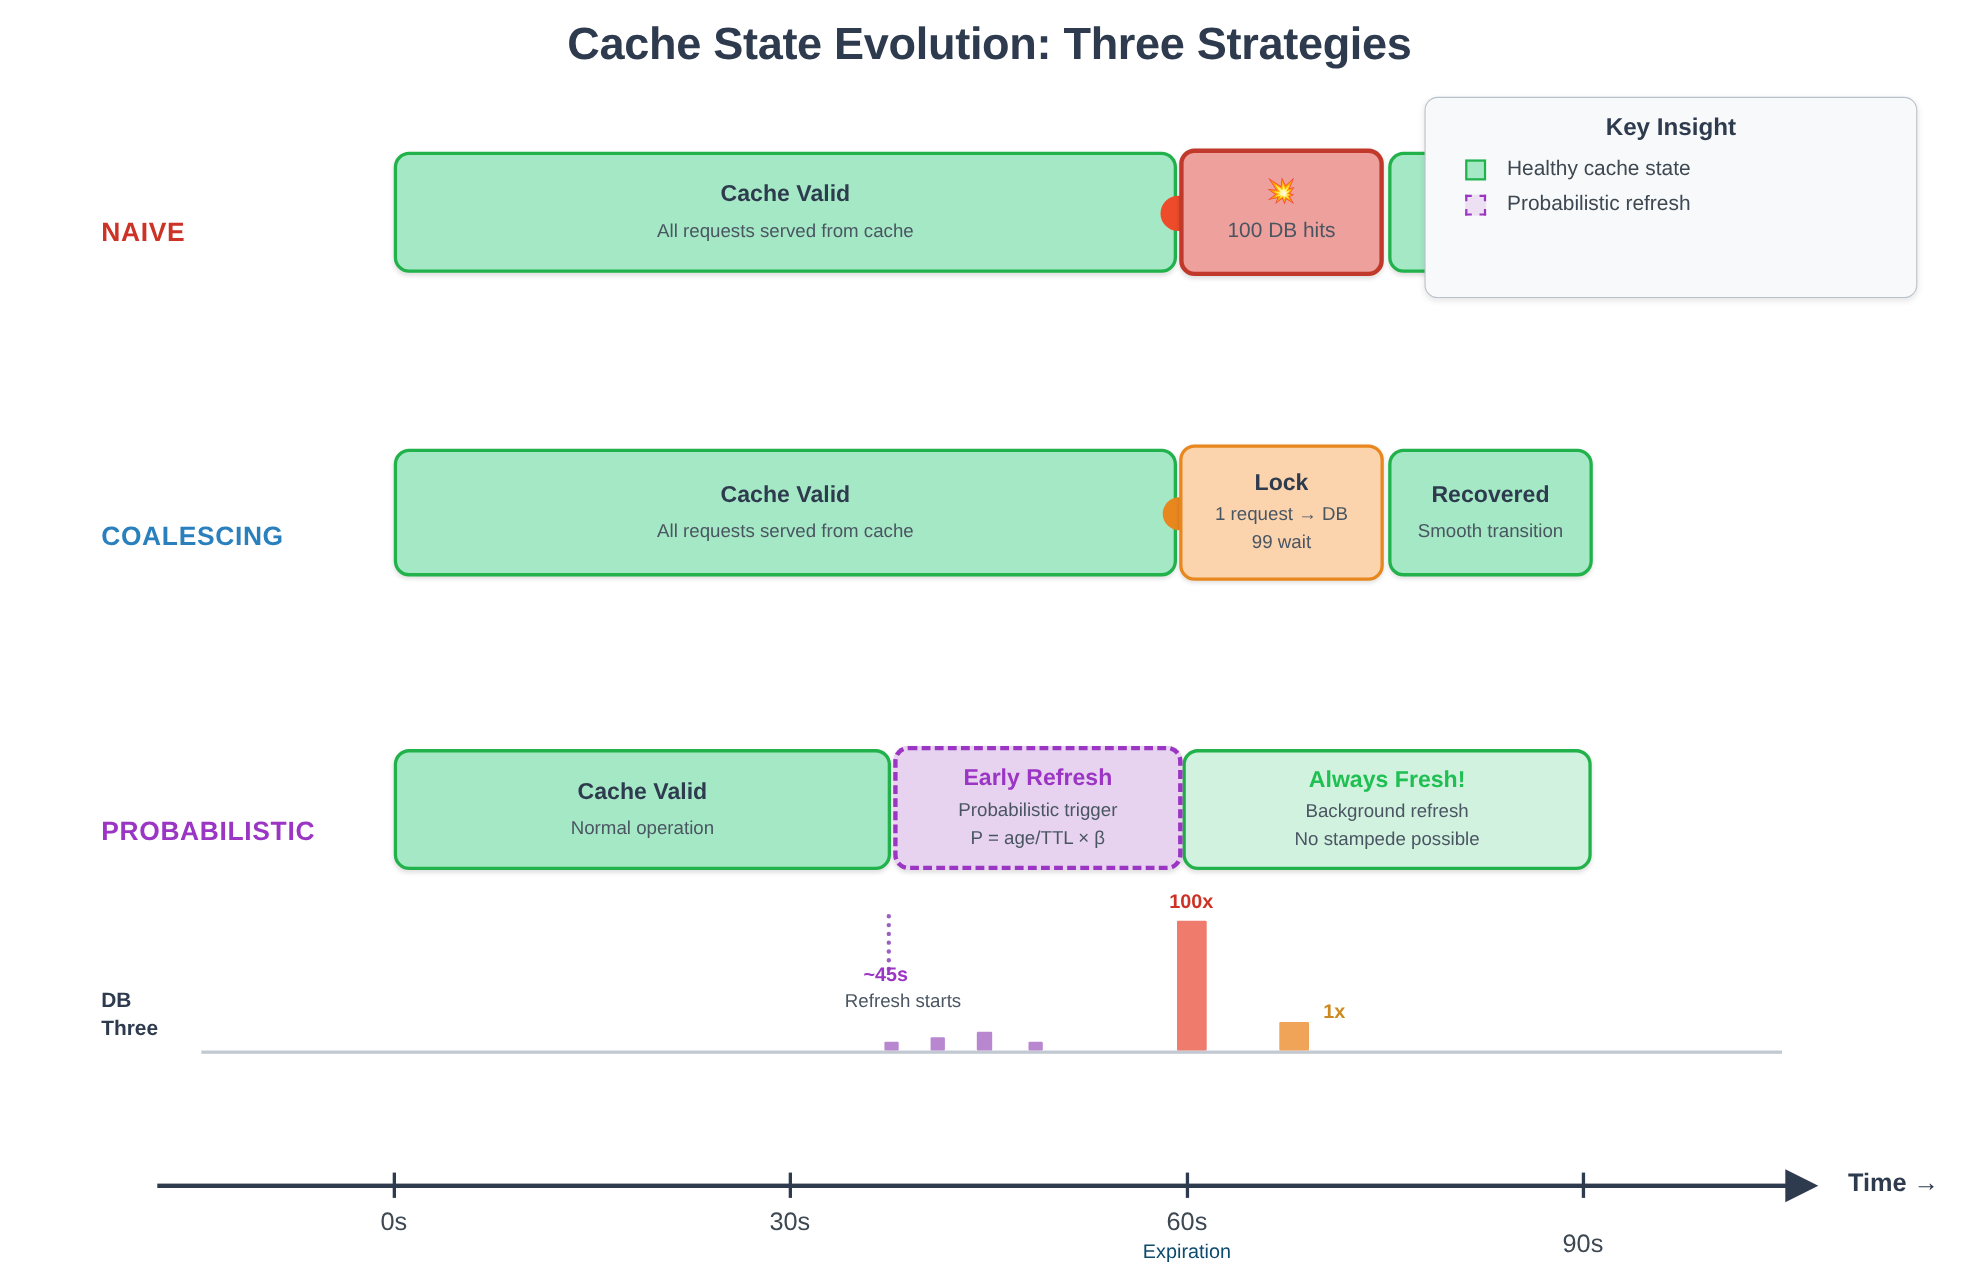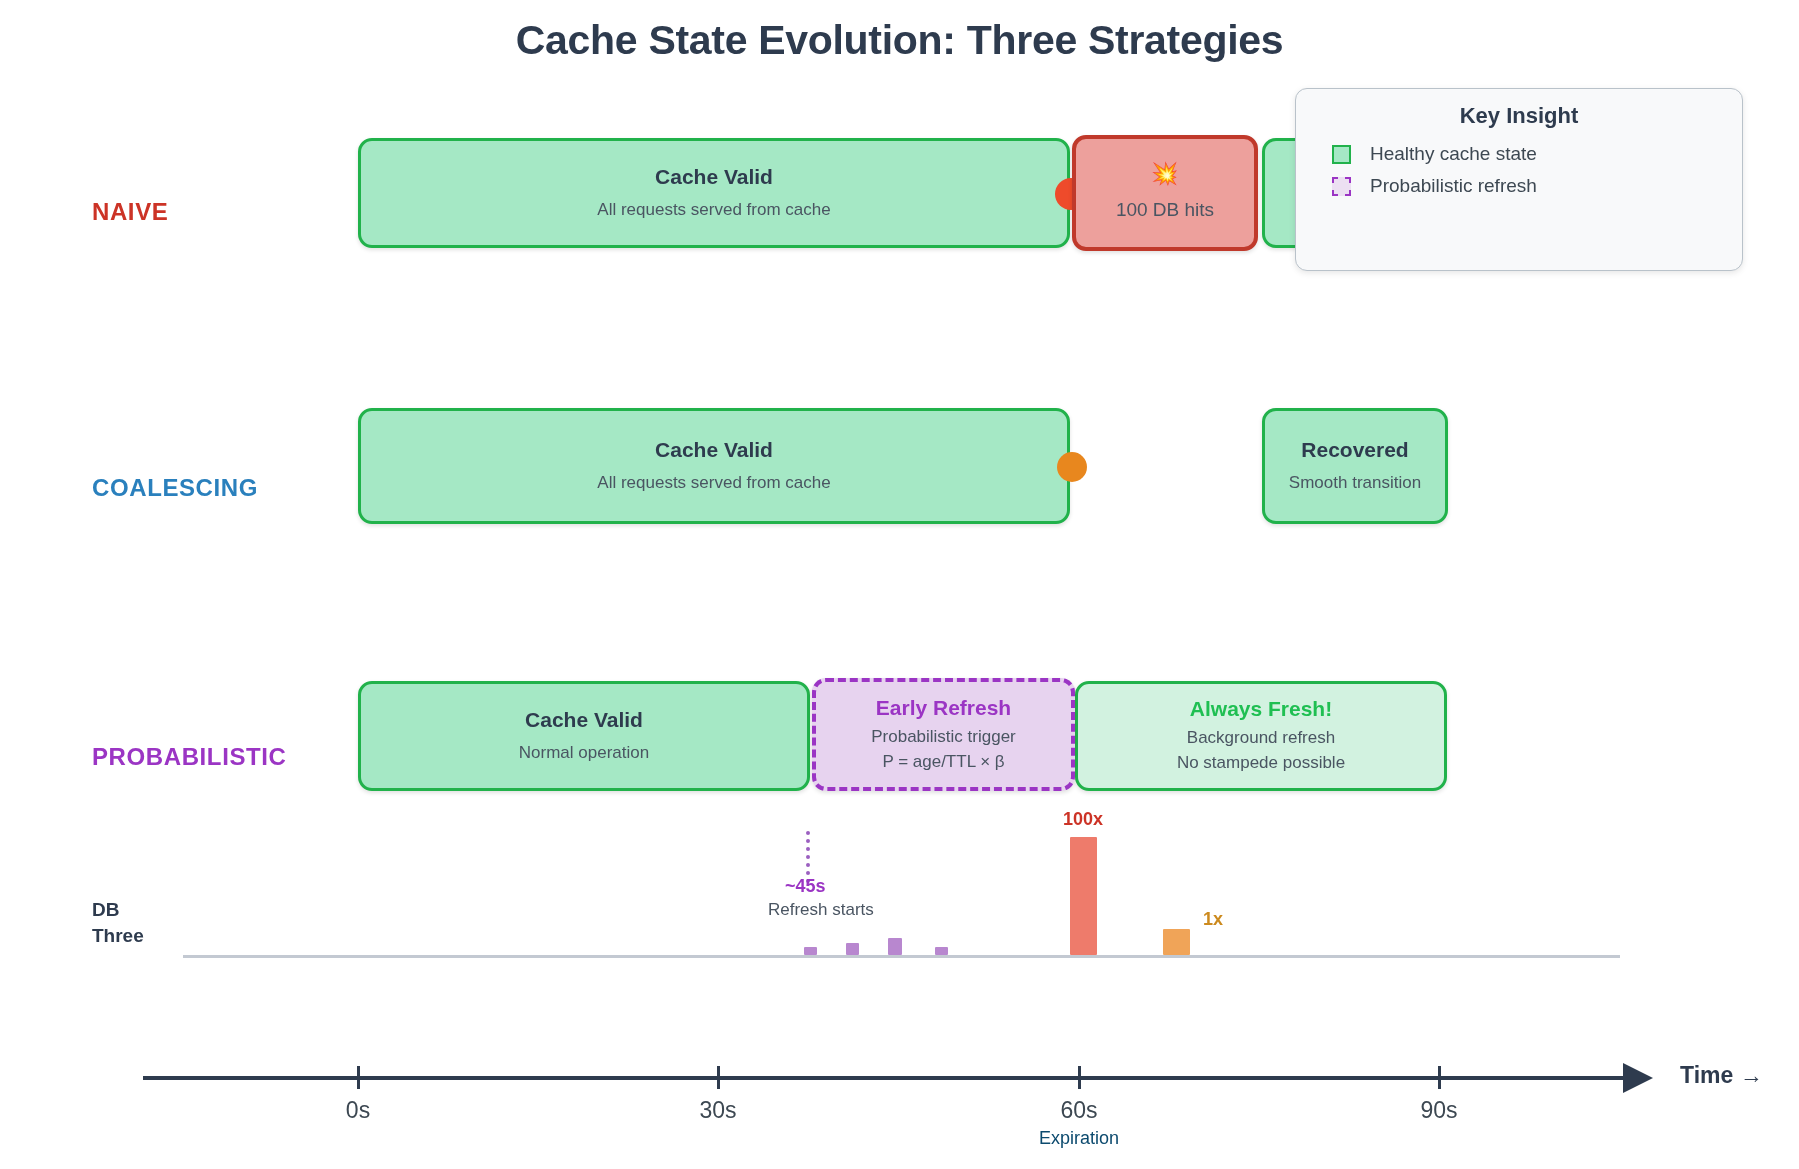--- a/index.html
+++ b/index.html
@@ -317,20 +317,25 @@
 
   <div class="row-label" style="left:92px; top:474px; color:#2a80bd;">COALESCING</div>
 
   <div class="tl-box bx-green" style="left:358px; top:408px; width:712px; height:116px;">
     <div class="bx-title">Cache Valid</div>
     <div class="bx-sub" style="margin-top:8px;">All requests served from cache</div>
   </div>
 
   <div class="dot" style="left:1057px; top:452px; width:30px; height:30px; background:#e8871e;"></div>
 
+  <div class="tl-box bx-orange" style="left:1072px; top:404px; width:186px; height:124px;">
+    <div class="bx-title">Lock</div>
+    <div class="bx-sub" style="margin-top:4px;">1 request → DB</div>
+    <div class="bx-sub">99 wait</div>
+  </div>
 
   <div class="tl-box bx-green" style="left:1262px; top:408px; width:186px; height:116px;">
     <div class="bx-title">Recovered</div>
     <div class="bx-sub" style="margin-top:8px;">Smooth transition</div>
   </div>
 
   <div class="row-label" style="left:92px; top:743px; color:#9b35c4;">PROBABILISTIC</div>
 
   <div class="tl-box bx-green" style="left:358px; top:681px; width:452px; height:110px;">
     <div class="bx-title">Cache Valid</div>
@@ -378,17 +383,17 @@
   <div class="tick-mark" style="left:357px;"></div>
   <div class="tick-text" style="left:358px;">0s</div>
 
   <div class="tick-mark" style="left:717px;"></div>
   <div class="tick-text" style="left:718px;">30s</div>
 
   <div class="tick-mark" style="left:1078px;"></div>
   <div class="tick-text" style="left:1079px;">60s</div>
 
   <div class="tick-mark" style="left:1438px;"></div>
-  <div class="tick-text" style="left:1439px;">90s</div>
+  <div class="tick-text" style="left:1439px;margin-top:20px;">90s</div>
 
   <div id="expiration-note">Expiration</div>
 
 </div>
 
 </body></html>

